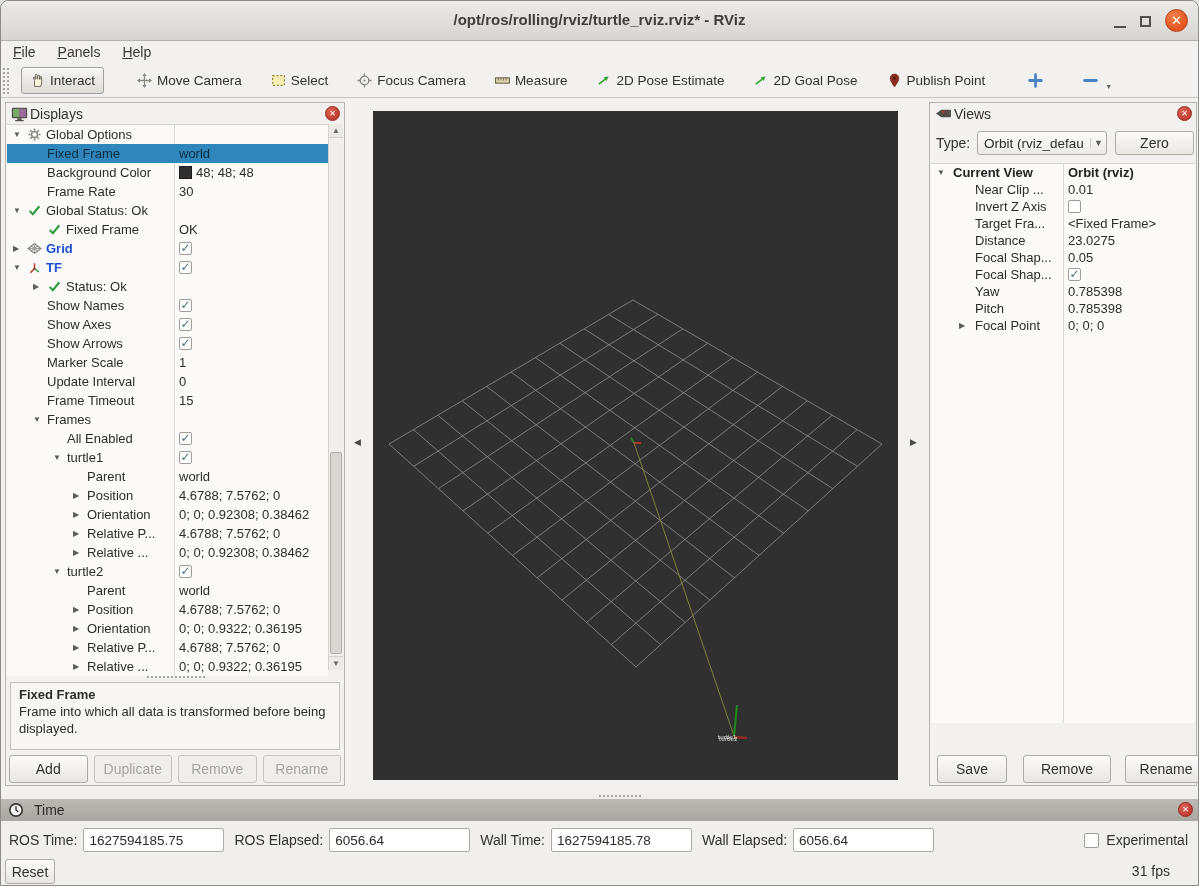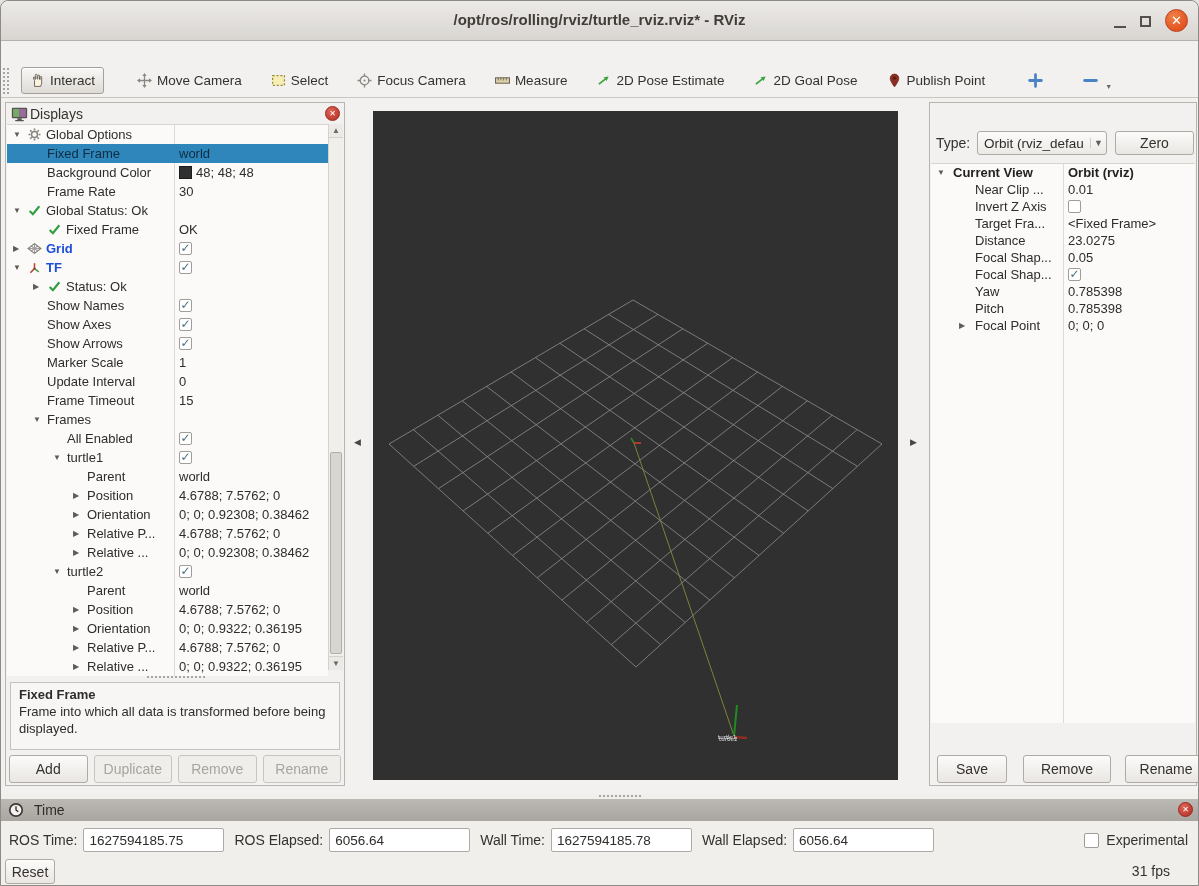--- a/index.html
+++ b/index.html
@@ -110,20 +110,25 @@
 
   <div class="titlebar">
     <div class="title">/opt/ros/rolling/rviz/turtle_rviz.rviz* - RViz</div>
     <div class="winbtns">
       <span class="wb wb-min"></span>
       <span class="wb wb-max"></span>
       <span class="wb wb-close"></span>
     </div>
   </div>
 
+  <div class="menubar" id="menubar">
+      <span class="menu-item"><u>F</u>ile</span>
+      <span class="menu-item"><u>P</u>anels</span>
+      <span class="menu-item"><u>H</u>elp</span>
+    </div>
 
   <div class="toolbar" id="toolbar">
     <span class="tb-handle dots"></span>
   <div class="tool active">
         <span>
           <svg width="15" height="15" viewBox="0 0 14 14" xmlns="http://www.w3.org/2000/svg">
             <path d="M4.2 12.5 V7 L3.2 4.8 Q3 3.4 4.2 4 L5 6 V2.2 Q5 1.2 5.8 1.2 Q6.6 1.2 6.6 2.2 V5.6 h.7 V2.8 q0-.9.8-.9 q.8 0 .8 .9 V6 h.6 V4 q0-.8.7-.8 q.7 0 .7 .8 V9.5 L10 12.5 Z" fill="#fdf4e0" stroke="#5a564f" stroke-width=".8"></path>
           </svg>
         </span>
         <span>Interact</span>
@@ -504,20 +509,31 @@
           <line x1="364" y1="594" x2="361" y2="625" stroke="#1f8c1f" stroke-width="2"></line>
           <line x1="361" y1="626" x2="374" y2="627" stroke="#8e2e22" stroke-width="2.5"></line>
           <text x="345" y="628" fill="#e8e8e8" font-size="5.5" font-family="DejaVu Sans, sans-serif">turtle1</text>
           <text x="346" y="630" fill="#e8e8e8" font-size="5.5" font-family="DejaVu Sans, sans-serif">turtle2</text>
         </svg>
     </div>
 
     <span class="split-arrow" style="left:909px;">▶</span>
 
     <section class="panel views">
+      <div class="phead">
+        <span class="ticon" id="icon-views">
+            <svg width="17" height="15" viewBox="0 0 16 14" xmlns="http://www.w3.org/2000/svg">
+              <polygon points="1,7 6,3.5 6,10.5" fill="#514d48"></polygon>
+              <rect x="5.5" y="3.5" width="9.5" height="7" rx="1" fill="#514d48"></rect>
+              <circle cx="8" cy="5.5" r="1" fill="#c23b2e"></circle>
+            </svg>
+          </span>
+        <span>Views</span>
+        <span class="closebtn"></span>
+      </div>
       <div class="typerow">
         <span class="tlbl">Type:</span>
         <span class="selectbox">
           <span class="sval">Orbit (rviz_defau</span>
           <span class="scaret">▼</span>
         </span>
         <span class="btn zerobtn">Zero</span>
       </div>
       <div class="tree v-tree" id="views-tree">
           <div class="divline" style="left: 132px;"></div>

